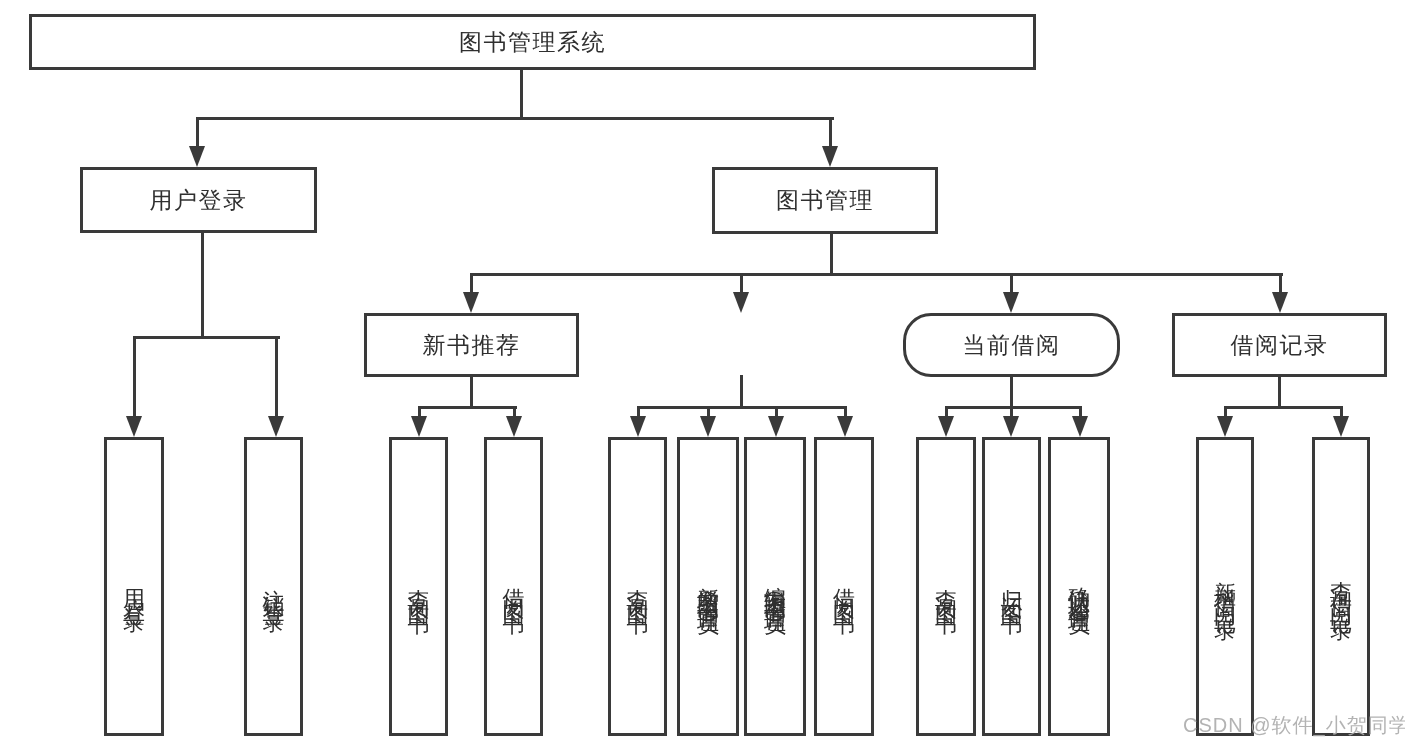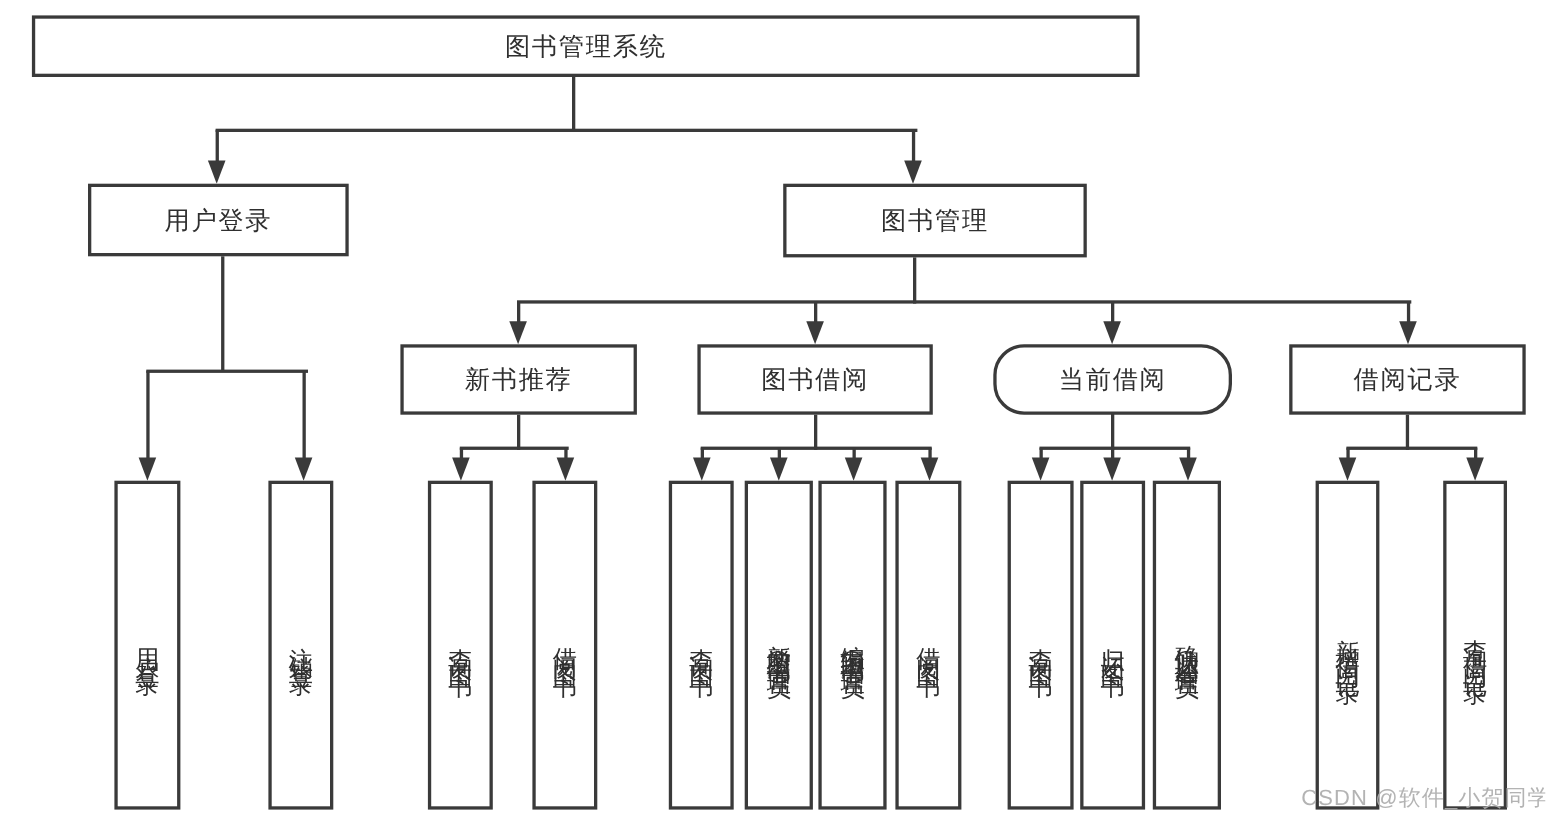--- a/index.html
+++ b/index.html
@@ -114,31 +114,28 @@
   <div class="arrow" style="left:1333px;top:416px;"></div>
 
   <div class="box h" style="left:13px;top:14px;width:1007px;height:56px;margin-left:16px;">
     <span>图书管理系统</span>
   </div>
 
   <div class="box h" style="left:80px;top:167px;width:237px;height:66px;">
     <span>用户登录</span>
   </div>
 
-  <div class="box h" style="left:712px;top:167px;width:276px;height:67px;">
+  <div class="box h" style="left:712px;top:167px;width:226px;height:67px;">
     <span>图书管理</span>
   </div>
 
   <div class="box h" style="left:364px;top:313px;width:215px;height:64px;">
     <span>新书推荐</span>
   </div>
 
-  <div class="box h" style="left:634px;top:313px;width:214px;height:64px;">
-    <span>图书借阅</span>
-  </div>
 
   <div class="box h" style="left:903px;top:313px;width:217px;height:64px;border-radius:28px;">
     <span>当前借阅</span>
   </div>
 
   <div class="box h" style="left:1172px;top:313px;width:215px;height:64px;">
     <span>借阅记录</span>
   </div>
 
   <div class="box v" style="left:104px;top:437px;width:60px;height:299px;">

